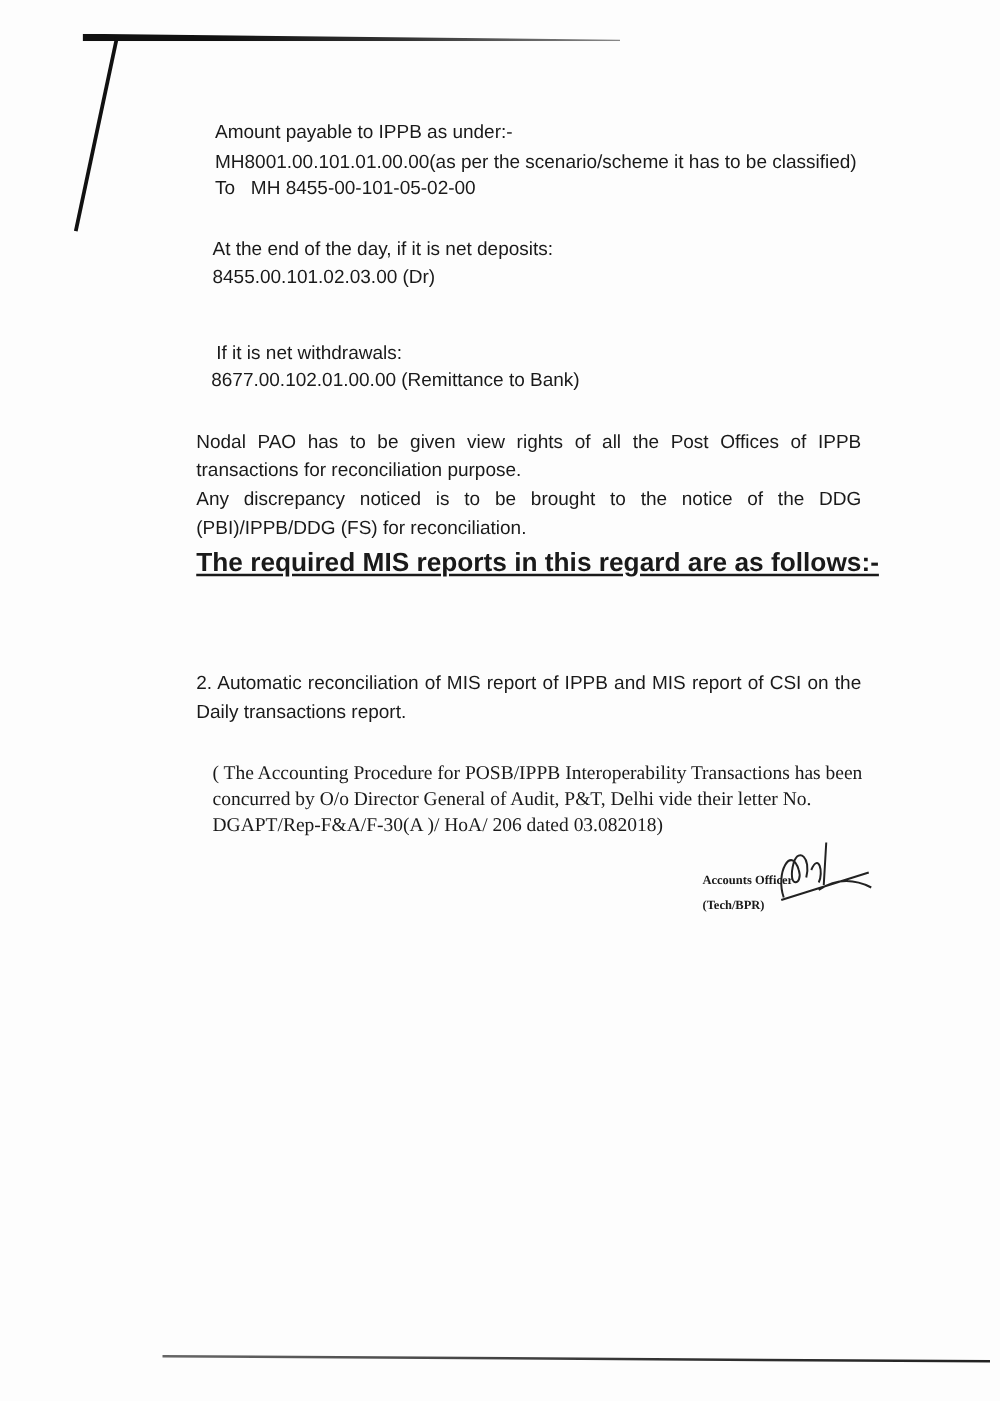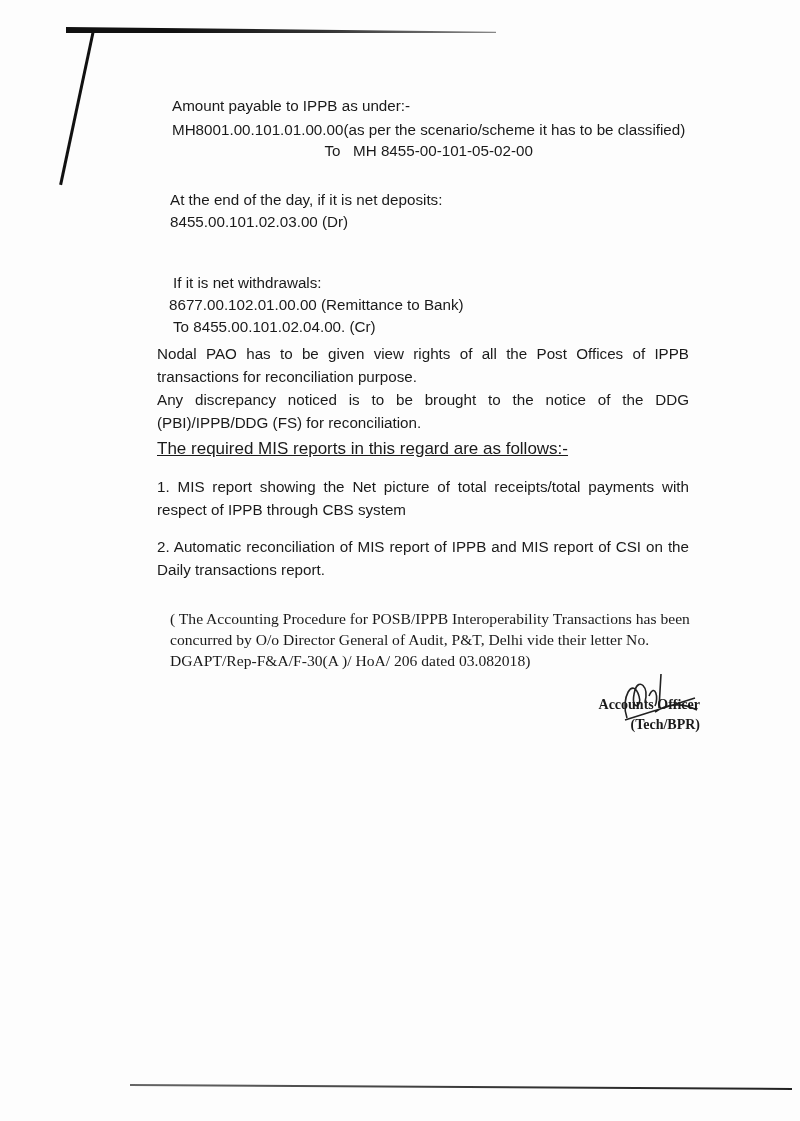--- a/index.html
+++ b/index.html
@@ -68,45 +68,44 @@
       line-height: 22.5px;
       text-align: justify;
       text-align-last: left;
       margin: 0;
     }
     .heading-underlined {
       position: absolute;
       left: 157px;
       top: 439px;
       font-family: "Liberation Sans", sans-serif;
-      font-weight: normal;
-      font-size: 17px;
+      font-weight: bold;
+      font-size: 21px;
       text-decoration: underline;
       white-space: nowrap;
       margin: 0;
     }
     .serif-note {
       position: absolute;
       left: 154px;
       top: 592px;
       width: 560px;
       font-family: Liberation Serif, serif;
       font-size: 15.6px;
       line-height: 21px;
       margin: 16px;
     }
     .signature {
       position: absolute;
       left: 562px;
       top: 695px;
       font-family: "Liberation Serif", serif;
       font-weight: bold;
-      font-size: 14px;
+      font-size: 10px;
       line-height: 20px;
-      text-align: right;
       width: 138px;
     }
     .signature .sig-line { display: block; }
     .sig-scribble {
       position: absolute;
       left: 615px;
       top: 668px;
       width: 90px;
       height: 60px;
     }
@@ -115,40 +114,38 @@
 <body>
 
 <div class="page">
 
   <div class="top-rule"></div>
   <div class="left-slash"></div>
 
   <div class="body-text" style="left:160px; top:83px;">
     <span class="line">Amount payable to IPPB as under:-</span>
     <span class="line" style="margin-top:2px;">MH8001.00.101.01.00.00(as per the scenario/scheme it has to be classified)</span>
-    <span class="line" style="margin-top:-1px; white-space:pre;text-align:center;">To   MH 8455-00-101-05-02-00</span>
+    <span class="line" style="margin-top:-1px; white-space:pre;">To   MH 8455-00-101-05-02-00</span>
   </div>
 
   <div class="body-text" style="left:158px; top:177px;">
     <span class="line">At the end of the day, if it is net deposits:</span>
     <span class="line">8455.00.101.02.03.00 (Dr)</span>
   </div>
 
   <div class="body-text" style="left:157px; top:260px;">
     <span class="line" style="padding-left:4px;">If it is net withdrawals:</span>
     <span class="line">8677.00.102.01.00.00 (Remittance to Bank)</span>
-    <span class="line" style="padding-left:4px;">To 8455.00.101.02.04.00. (Cr)</span>
   </div>
 
   <p class="justified" style="top:343px;">Nodal PAO has to be given view rights of all the Post Offices of IPPB transactions for reconciliation purpose.</p>
   <p class="justified" style="top:389px;">Any discrepancy noticed is to be brought to the notice of the DDG (PBI)/IPPB/DDG (FS) for reconciliation.</p>
 
   <p class="heading-underlined">The required MIS reports in this regard are as follows:-</p>
 
-  <p class="justified" style="top:475px; line-height:23px;">1. MIS report showing the Net picture of total receipts/total payments with respect of IPPB through CBS system</p>
   <p class="justified" style="top:535px; line-height:23px;">2. Automatic reconciliation of MIS report of IPPB and MIS report of CSI on the Daily transactions report.</p>
 
   <p class="serif-note">( The Accounting Procedure for POSB/IPPB Interoperability Transactions has been concurred by O/o Director General of Audit, P&amp;T, Delhi vide their letter No. DGAPT/Rep-F&amp;A/F-30(A )/ HoA/ 206 dated 03.082018)</p>
 
   <svg class="sig-scribble" viewBox="0 0 90 60">
     <path d="M12 50 C 5 30, 18 8, 24 28 C 28 40, 14 44, 20 22 C 24 10, 34 18, 30 34 M 34 28 C 40 14, 44 30, 40 38 M 46 6 L 44 40 M 10 52 L 80 30 M 40 44 C 55 34, 70 36, 82 42" fill="none" stroke="#222" stroke-width="1.6"></path>
   </svg>
   <div class="signature">
     <span class="sig-line">Accounts Officer</span>
     <span class="sig-line">(Tech/BPR)</span>

